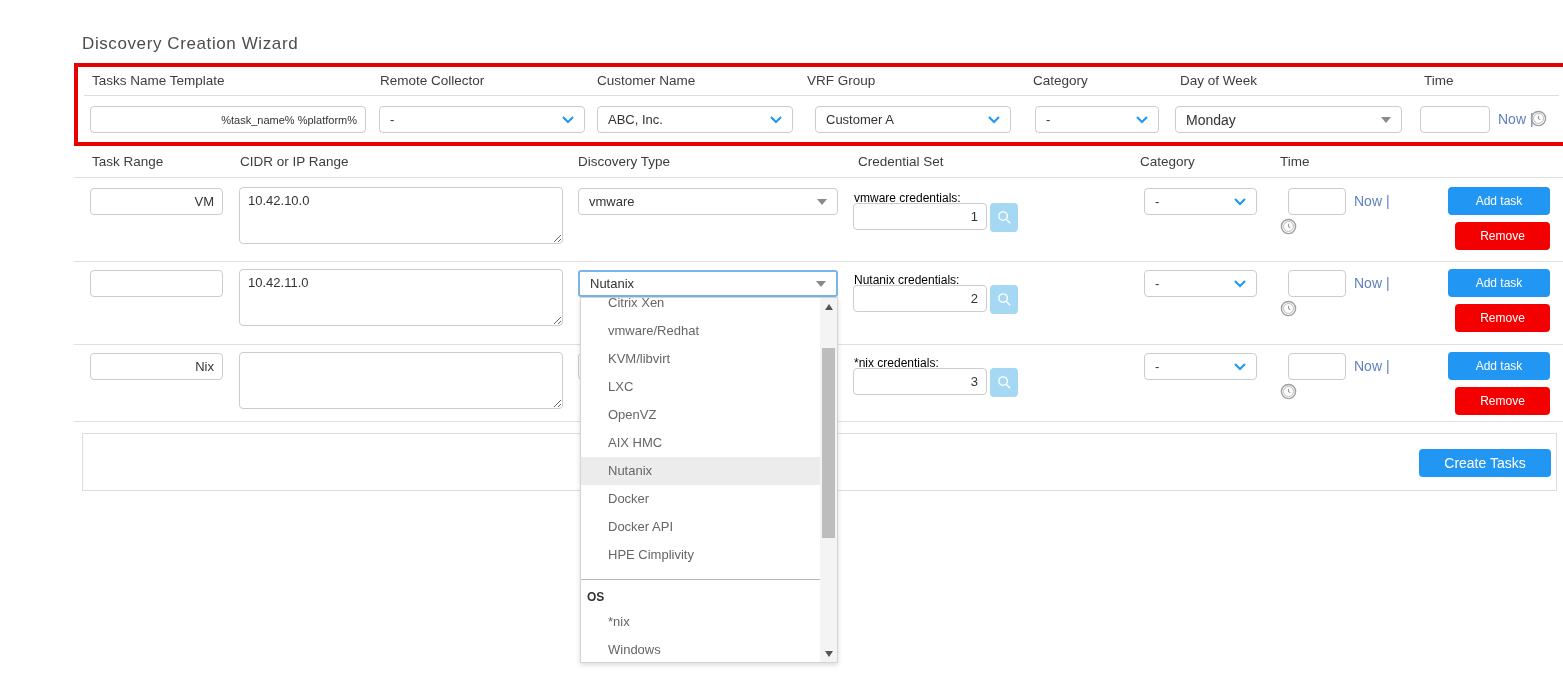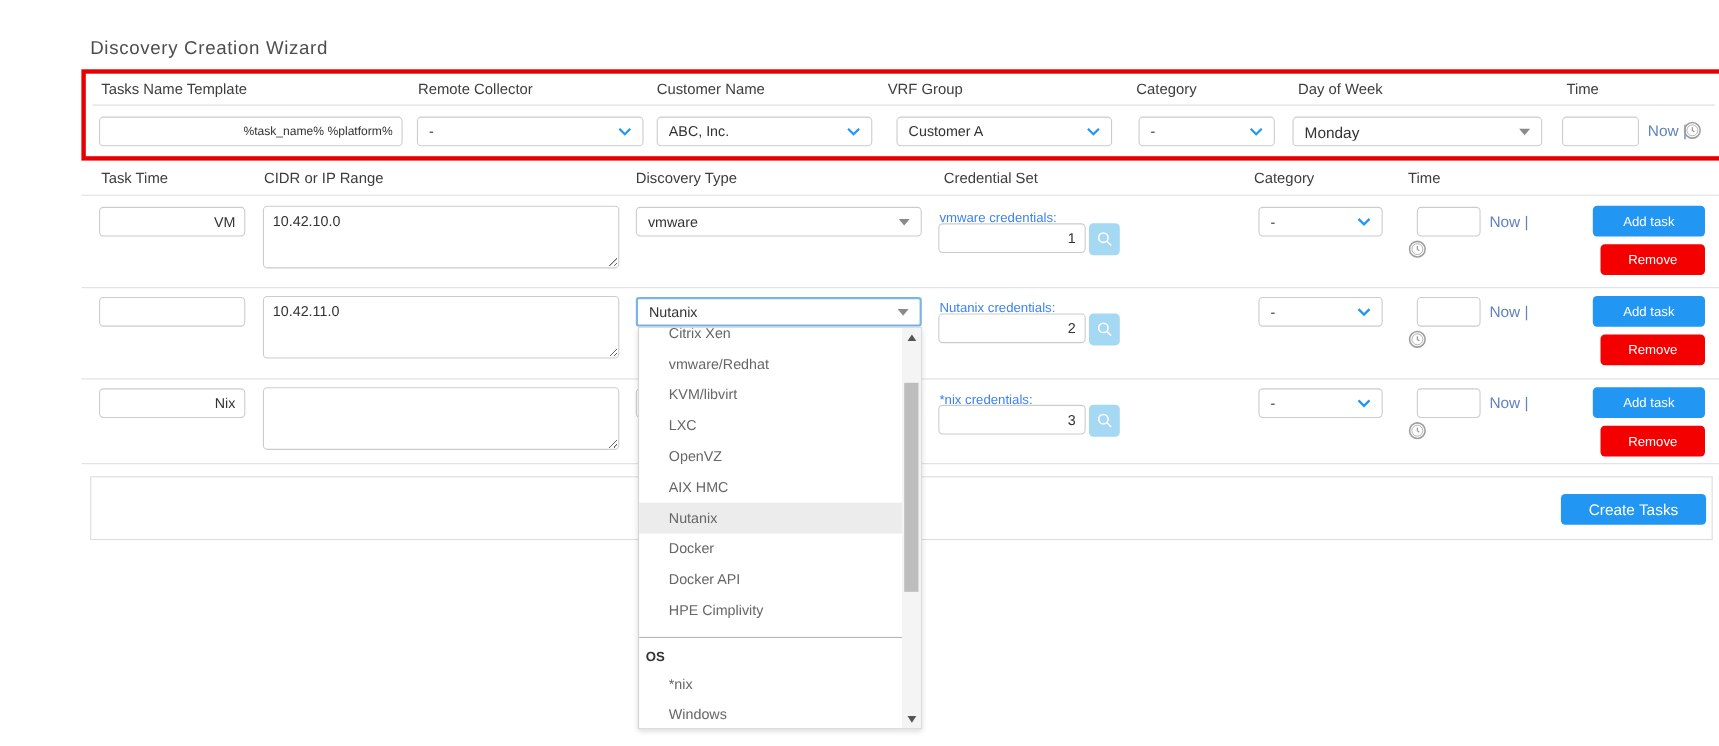--- a/index.html
+++ b/index.html
@@ -32,21 +32,21 @@
   
   .tbl-label { position:absolute; font-size:13.5px; color:#3d3d3d; white-space:nowrap; }
   .hsep { position:absolute; left:34px; width:1495px; border-top:1px solid #e0e0e0; }
 
   .task-row { position:absolute; left:34px; width:1495px; height:75px; }
   .task-row .task-name { left:16px; top:1px; width:133px; }
   .task-row .cidr { position:absolute; left:165px; top:0; width:324px; height:57px; border:1px solid #ccc;
     border-radius:4px; font-family:"Liberation Sans",sans-serif; font-size:13px; color:#333;
     padding:5px 8px; resize:both; outline:none; }
   .task-row .disc-sel { left:504px; top:1px; width:260px; }
-  .task-row .cred-label { position:absolute; left:780px; top:4px; font-size:12px; color:#3b82f6; }
+  .task-row .cred-label { position:absolute; left:780px; top:4px; font-size:12px; color:#000000; }
   .task-row .cred-input { left:779px; top:16px; width:134px; font-size:13px; }
   .task-row .search-btn { position:absolute; left:916px; top:16px; width:28px; height:29px;
     background:#a5d8f3; border:none; border-radius:4px; cursor:pointer;
     display:flex; align-items:center; justify-content:center; }
   .task-row .cat-sel { left:1070px; top:1px; width:113px; }
   .task-row .time-input { left:1214px; top:1px; width:58px; }
   .task-row .now-link { left:1280px; top:6px; }
   .task-row .clock { left:1206px; top:31px; }
   .btn { position:absolute; border:none; border-radius:4px; color:#fff; font-size:12px;
     font-family:"Liberation Sans",sans-serif; cursor:pointer; }
@@ -143,21 +143,21 @@
     <span class="now-link" style="left:1420px; top:44px">Now |</span>
     <span class="clock" style="left:1452px; top:43px">
       <svg width="17" height="17" viewBox="0 0 24 24">
           <circle cx="12" cy="12" r="10" fill="none" stroke="#9e9e9e" stroke-width="2"></circle>
           <circle cx="12" cy="12" r="7" fill="none" stroke="#9e9e9e" stroke-width="1"></circle>
           <path d="M12 8v4l2.5 2" stroke="#9e9e9e" stroke-width="1.6" fill="none"></path>
         </svg>
     </span>
   </div>
 
-  <div class="tbl-label" style="left:52px; top:154px">Task Time</div>
+  <div class="tbl-label" style="left:52px; top:154px">Task Range</div>
   <div class="tbl-label" style="left:200px; top:154px">CIDR or IP Range</div>
   <div class="tbl-label" style="left:538px; top:154px">Discovery Type</div>
   <div class="tbl-label" style="left:818px; top:154px">Credential Set</div>
   <div class="tbl-label" style="left:1100px; top:154px">Category</div>
   <div class="tbl-label" style="left:1240px; top:154px">Time</div>
   <div class="hsep" style="top:177px"></div>
 
   <div class="task-row" style="top:187px">
     <input class="txt-input task-name" style="font-size: 13px;" value="VM">
     <textarea class="cidr" style="">10.42.10.0</textarea>

